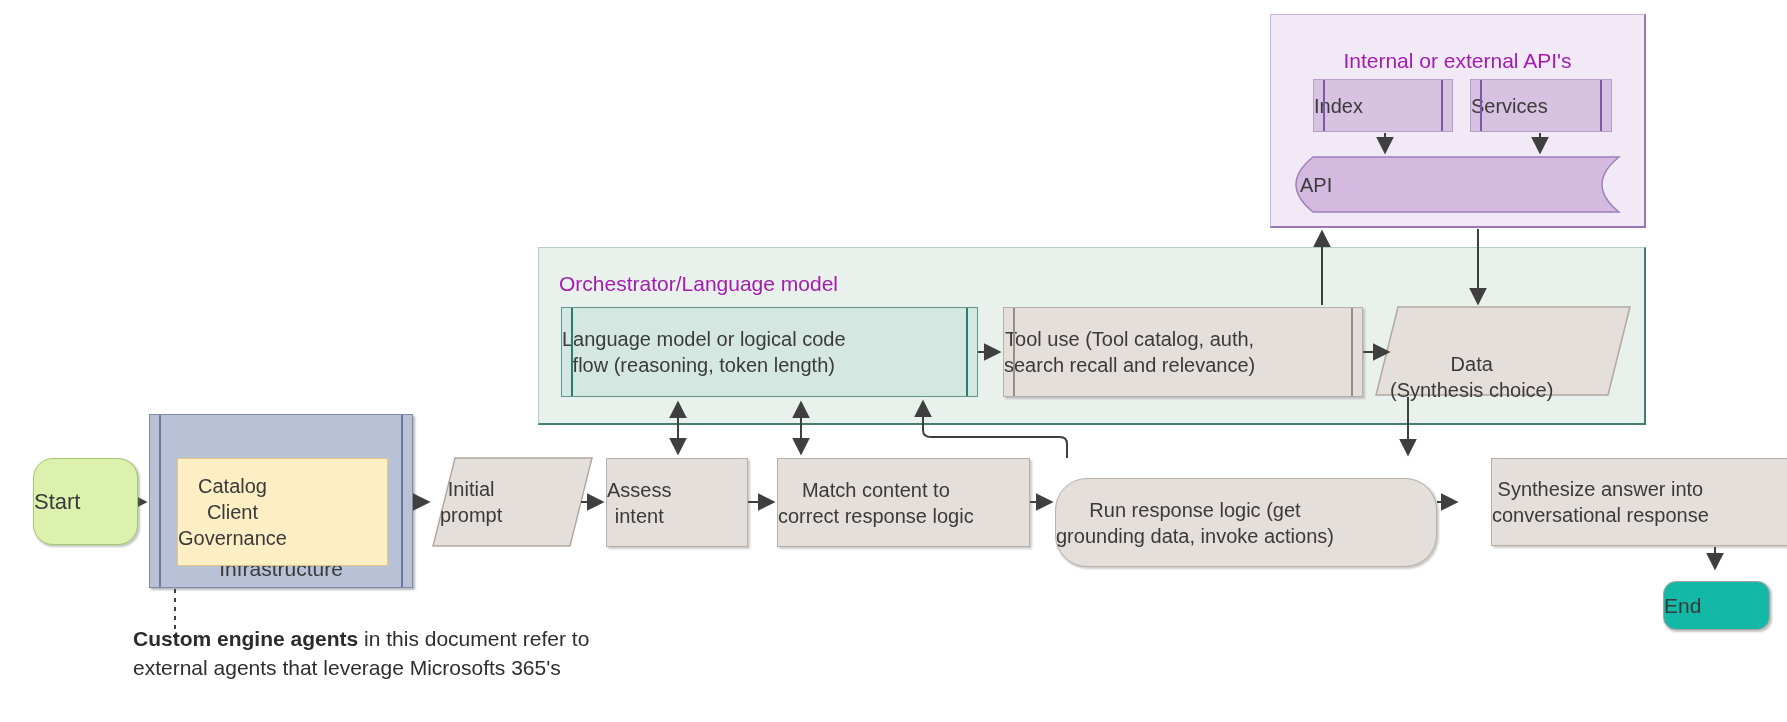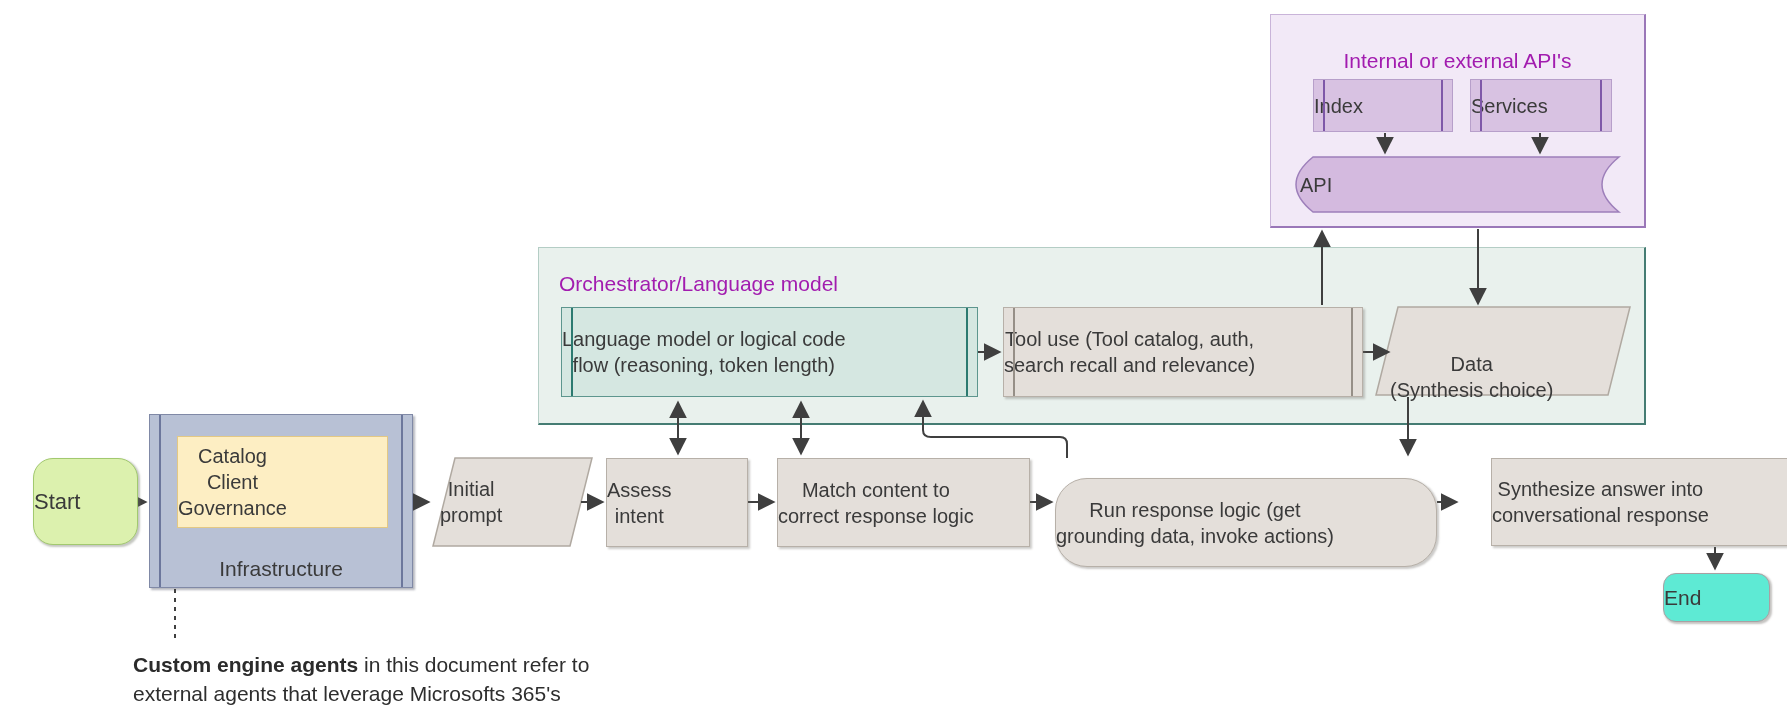--- a/index.html
+++ b/index.html
@@ -19,38 +19,38 @@
     display:flex; align-items:center; justify-content:flex-start;
     text-align:center; font-size:20px; color:#3a3a3a;
   }
   .lbl { white-space:pre-line; line-height:26px; }
 
   .box-gray  { background:#e4dfda; border:1px solid #b7b0a8; box-shadow:1.5px 1.5px 2px rgba(110,105,100,.35); }
   .box-teal  { background:#d5e7e1; border:1px solid #5d968e; }
   .box-purple{ background:#d8c2e2; border:1px solid #b79fca; }
   .box-yellow{ background:#fdeec3; border:1px solid #e3c884; }
   .start-node{ background:#dcf1ae; border:1.5px solid #a2c96f; border-radius:20px; box-shadow:1.5px 1.5px 2px rgba(110,115,100,.4); font-size:22px; }
-  .end-node  { background:#5eead4; border:1.5px solid #a9a0a3; border-radius:13px; box-shadow:1.5px 1.5px 2px rgba(110,105,100,.4); font-size:21px; }
+  .end-node  { background:#14b8a6; border:1.5px solid #a9a0a3; border-radius:13px; box-shadow:1.5px 1.5px 2px rgba(110,105,100,.4); font-size:21px;margin-top:8px; }
   .ghost { background:transparent; border:none; }
 
   
   .sub::before, .sub::after {
     content:""; position:absolute; top:0; bottom:0; width:0;
     border-left:2px solid var(--bar,#968f87);
   }
   .sub::before { left:9px; }
   .sub::after  { right:9px; }
 
   .panel-title { position:absolute; font-size:21px; color:#a21caf; z-index:2;margin-top:8px; }
   #api-panel-title { left:0; right:0; top:26px; text-align:center; }
   #orch-title { left:20px; top:16px; }
 
   #infra-label { position:absolute; left:0; right:0; bottom:6px; text-align:center; font-size:21px; color:#3a3a3a; }
 
-  #caption { position:absolute; z-index:2; left:133px; top:624px; width:490px; font-size:21px; line-height:29px; color:#2e2e2e;margin-top:26px; }
+  #caption { position:absolute; z-index:2; left:133px; top:624px; width:490px; font-size:21px; line-height:29px; color:#2e2e2e; }
   #caption b { font-weight:bold; color:#2b2b2b; }
 </style>
 </head>
 <body>
 
 <div id="canvas">
 
   <div class="panel panel-purple" style="left:1270px; top:14px; width:376px; height:214px;">
     <div class="panel-title" id="api-panel-title">Internal or external API's</div>
   </div>
@@ -123,21 +123,21 @@
   </div>
   <div class="node ghost" style="left:1390px; top:307px; width:226px; height:88px;margin-top:26px;">
     <span class="lbl">Data
 (Synthesis choice)</span>
   </div>
 
   <div class="node start-node" style="left:19px; top:458px; width:105px; height:87px;margin-left:14px;">
     <span class="lbl">Start</span>
   </div>
 
-  <div class="node box-yellow" style="left:177px; top:436px; width:211px; height:92px;">
+  <div class="node box-yellow" style="left:177px; top:458px; width:211px; height:108px;">
     <span class="lbl">Catalog
 Client
 Governance</span>
   </div>
 
   <div class="node ghost" style="left:440px; top:458px; width:145px; height:88px;">
     <span class="lbl">Initial
 prompt</span>
   </div>
 

